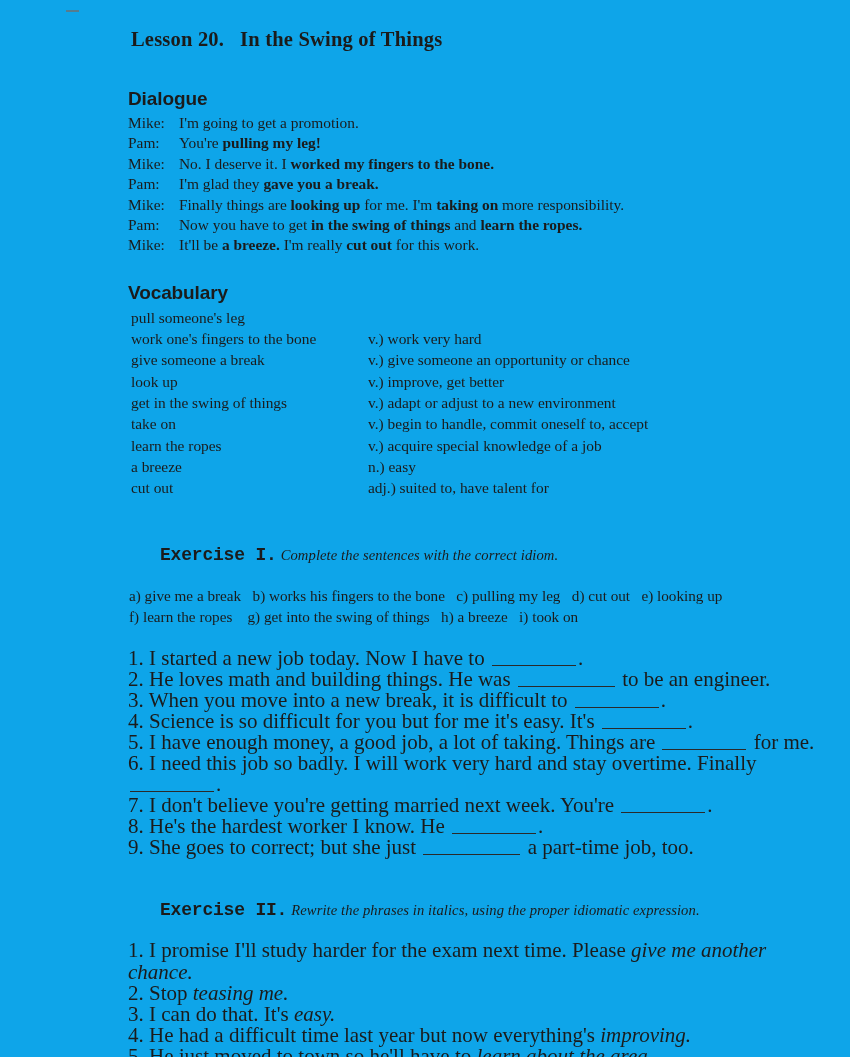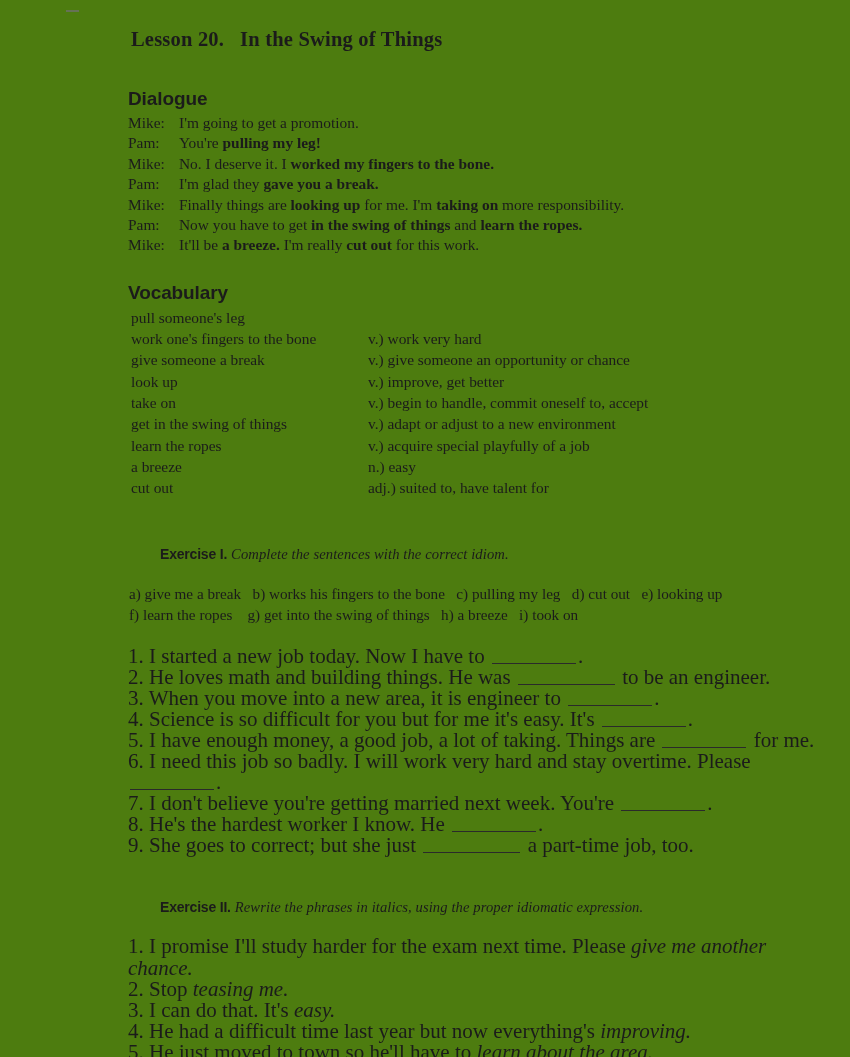--- a/index.html
+++ b/index.html
@@ -14,21 +14,21 @@
     position: relative;
     overflow: hidden;
     font-family: "Liberation Serif", "DejaVu Serif", serif;
     color: #1b1b1b;
     -webkit-font-smoothing: antialiased;
   }
 
   .page {
     position: absolute;
     inset: 0;
-    background: #4d7c0f;
+    background: #0ea5e9;
   }
 
   
   .scan-artifact {
     position: absolute;
     left: 66px;
     top: 10px;
     width: 13px;
     height: 2px;
     background: #6f6f6f;
@@ -110,23 +110,23 @@
   }
   .vocab-def { flex: 1 1 auto; }
 
   
   .exercise-head {
     display: block;
     margin: 0 0 1px 0;
     white-space: pre-wrap;
   }
   .exercise-label {
-    font-family: Liberation Sans, sans-serif;
+    font-family: Liberation Mono, monospace;
     font-weight: bold;
-    font-size: 14px;
+    font-size: 18px;
     letter-spacing: -.2px;
   }
   .exercise-instructions {
     font-style: italic;
     font-size: 14.6px;
     letter-spacing: .1px;
   }
 
   .wordbank {
     margin: 2px 0 0 1px;
@@ -191,43 +191,43 @@
         </ul>
     </section>
 
     <section class="section section-vocabulary">
       <h2 class="section-heading">Vocabulary</h2>
       <ul class="vocab-list" id="vocab-list">
           <li class="vocab-row"><span class="vocab-term">pull someone's leg</span></li>
           <li class="vocab-row"><span class="vocab-term">work one's fingers to the bone</span><span class="vocab-def">v.) work very hard</span></li>
           <li class="vocab-row"><span class="vocab-term">give someone a break</span><span class="vocab-def">v.) give someone an opportunity or chance</span></li>
           <li class="vocab-row"><span class="vocab-term">look up</span><span class="vocab-def">v.) improve, get better</span></li>
+          <li class="vocab-row"><span class="vocab-term">get in the swing of things</span><span class="vocab-def">v.) adapt or adjust to a new environment</span></li>
           <li class="vocab-row"><span class="vocab-term">take on</span><span class="vocab-def">v.) begin to handle, commit oneself to, accept</span></li>
-          <li class="vocab-row"><span class="vocab-term">get in the swing of things</span><span class="vocab-def">v.) adapt or adjust to a new environment</span></li>
-          <li class="vocab-row"><span class="vocab-term">learn the ropes</span><span class="vocab-def">v.) acquire special playfully of a job</span></li>
+          <li class="vocab-row"><span class="vocab-term">learn the ropes</span><span class="vocab-def">v.) acquire special knowledge of a job</span></li>
           <li class="vocab-row"><span class="vocab-term">a breeze</span><span class="vocab-def">n.) easy</span></li>
           <li class="vocab-row"><span class="vocab-term">cut out</span><span class="vocab-def">adj.) suited to, have talent for</span></li>
         </ul>
     </section>
 
     <section class="section section-exercise-1">
       <div class="exercise-head">
         <span class="exercise-label">Exercise I.</span><span> </span><span class="exercise-instructions">Complete the sentences with the correct idiom.</span>
       </div>
       <ul class="wordbank" id="wordbank-list">
           <li class="wordbank-line">a) give me a break   b) works his fingers to the bone   c) pulling my leg   d) cut out   e) looking up</li>
           <li class="wordbank-line">f) learn the ropes    g) get into the swing of things   h) a breeze   i) took on</li>
         </ul>
       <ol class="numbered-list ex1" id="ex1-list">
           <li class="numbered-item"><span>1. </span><span>I started a new job today. Now I have to </span><span class="blank blank-md"></span><span>.</span></li>
           <li class="numbered-item"><span>2. </span><span>He loves math and building things. He was </span><span class="blank blank-lg"></span><span> to be an engineer.</span></li>
-          <li class="numbered-item"><span>3. </span><span>When you move into a new area, it is engineer to </span><span class="blank blank-md"></span><span>.</span></li>
+          <li class="numbered-item"><span>3. </span><span>When you move into a new break, it is difficult to </span><span class="blank blank-md"></span><span>.</span></li>
           <li class="numbered-item"><span>4. </span><span>Science is so difficult for you but for me it's easy. It's </span><span class="blank blank-md"></span><span>.</span></li>
           <li class="numbered-item"><span>5. </span><span>I have enough money, a good job, a lot of taking. Things are </span><span class="blank blank-md"></span><span> for me.</span></li>
-          <li class="numbered-item"><span>6. </span><span>I need this job so badly. I will work very hard and stay overtime. Please </span><span class="blank blank-md"></span><span>.</span></li>
+          <li class="numbered-item"><span>6. </span><span>I need this job so badly. I will work very hard and stay overtime. Finally </span><span class="blank blank-md"></span><span>.</span></li>
           <li class="numbered-item"><span>7. </span><span>I don't believe you're getting married next week. You're </span><span class="blank blank-md"></span><span>.</span></li>
           <li class="numbered-item"><span>8. </span><span>He's the hardest worker I know. He </span><span class="blank blank-md"></span><span>.</span></li>
           <li class="numbered-item"><span>9. </span><span>She goes to correct; but she just </span><span class="blank blank-lg"></span><span> a part-time job, too.</span></li>
         </ol>
     </section>
 
     <section class="section section-exercise-2">
       <div class="exercise-head">
         <span class="exercise-label">Exercise II.</span><span> </span><span class="exercise-instructions">Rewrite the phrases in italics, using the proper idiomatic expression.</span>
       </div>

